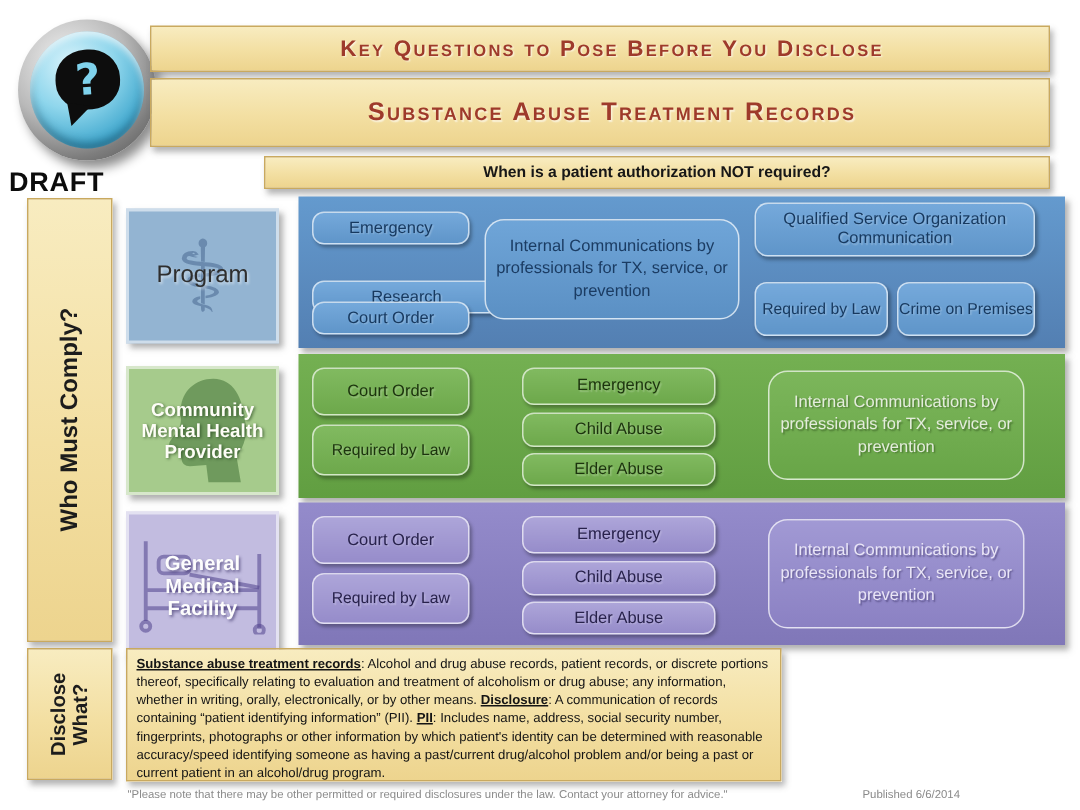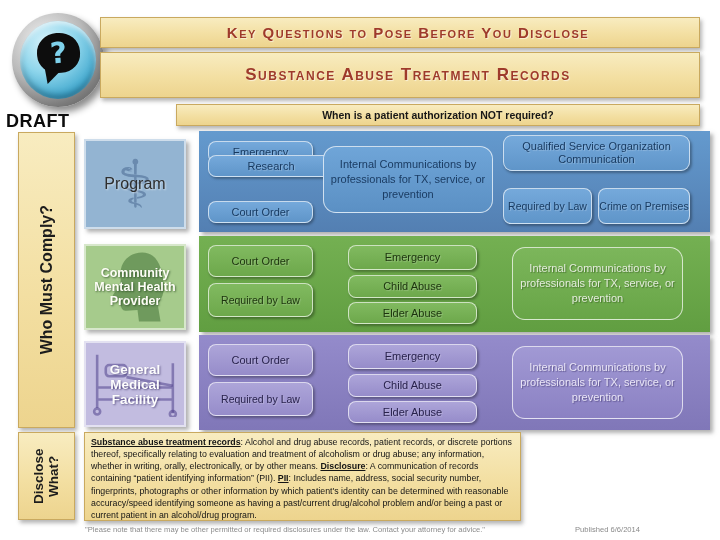--- a/index.html
+++ b/index.html
@@ -133,21 +133,21 @@
   </div>
 
   <div class="labelbox label-blue" style="top:139px;height:90px;">
     <div class="bg-ic">
       <span style="font-family:'DejaVu Sans',sans-serif;font-size:66px;color:rgba(40,70,115,.38);">⚕</span>
     </div>
     <span class="row-label-text" style="font-size:16px;font-weight:normal;text-shadow:1px 1px 2px rgba(255,255,255,.6);">Program</span>
   </div>
   <div class="panel panel-blue" style="top:131px;height:101px;">
     <div class="btn b-blue" style="left:9px;top:10px;width:105px;height:22px;">Emergency</div>
-    <div class="btn b-blue" style="left:9px;top:24px;width:126px;height:22px;">Research</div>
+    <div class="btn b-blue" style="left:9px;top:56px;width:126px;height:22px;">Research</div>
     <div class="btn b-blue" style="left:9px;top:70px;width:105px;height:22px;">Court Order</div>
     <div class="wbox w-blue" style="left:124px;top:15px;width:170px;height:67px;">Internal Communications by professionals for TX, service, or prevention</div>
     <div class="btn b-blue" style="left:304px;top:4px;width:187px;height:36px;border-radius:9px;">Qualified Service Organization Communication</div>
     <div class="btn b-blue" style="left:304px;top:57px;width:89px;height:36px;font-size:10.5px;">Required by Law</div>
     <div class="btn b-blue" style="left:399px;top:57px;width:92px;height:36px;font-size:10.5px;">Crime on Premises</div>
   </div>
 
   <div class="labelbox label-green" style="top:244px;height:86px;">
     <div class="bg-ic">
       <svg width="72" height="78" viewBox="0 0 100 108">
@@ -158,21 +158,21 @@
   </div>
   <div class="panel panel-green" style="top:236px;height:96px;">
     <div class="btn b-green" style="left:9px;top:9px;width:105px;height:32px;">Court Order</div>
     <div class="btn b-green" style="left:9px;top:47px;width:105px;height:34px;font-size:10.5px;">Required by Law</div>
     <div class="btn b-green" style="left:149px;top:9px;width:129px;height:25px;">Emergency</div>
     <div class="btn b-green" style="left:149px;top:39px;width:129px;height:23px;">Child Abuse</div>
     <div class="btn b-green" style="left:149px;top:66px;width:129px;height:22px;">Elder Abuse</div>
     <div class="wbox w-green" style="left:313px;top:11px;width:171px;height:73px;">Internal Communications by professionals for TX, service, or prevention</div>
   </div>
 
-  <div class="labelbox label-purple" style="top:341px;height:86px;">
+  <div class="labelbox label-purple" style="top:341px;height:98px;">
     <div class="bg-ic">
       <svg width="86" height="66" viewBox="0 0 100 76" fill="none" stroke="rgba(80,65,140,.55)" stroke-width="3">
         <path d="M6 4v62 M94 14v58 M6 42h88 M6 56h88"></path>
         <circle cx="6" cy="70" r="3.5"></circle>
           <circle cx="94" cy="73" r="3.5"></circle>
         <rect x="16" y="16" width="24" height="13" rx="4"></rect>
         <path d="M40 30l54 10"></path>
       </svg>
     </div>
     <span class="row-label-text" style="font-size:13.5px;text-shadow:1px 1px 2px rgba(45,35,90,.6);">General Medical Facility</span>

